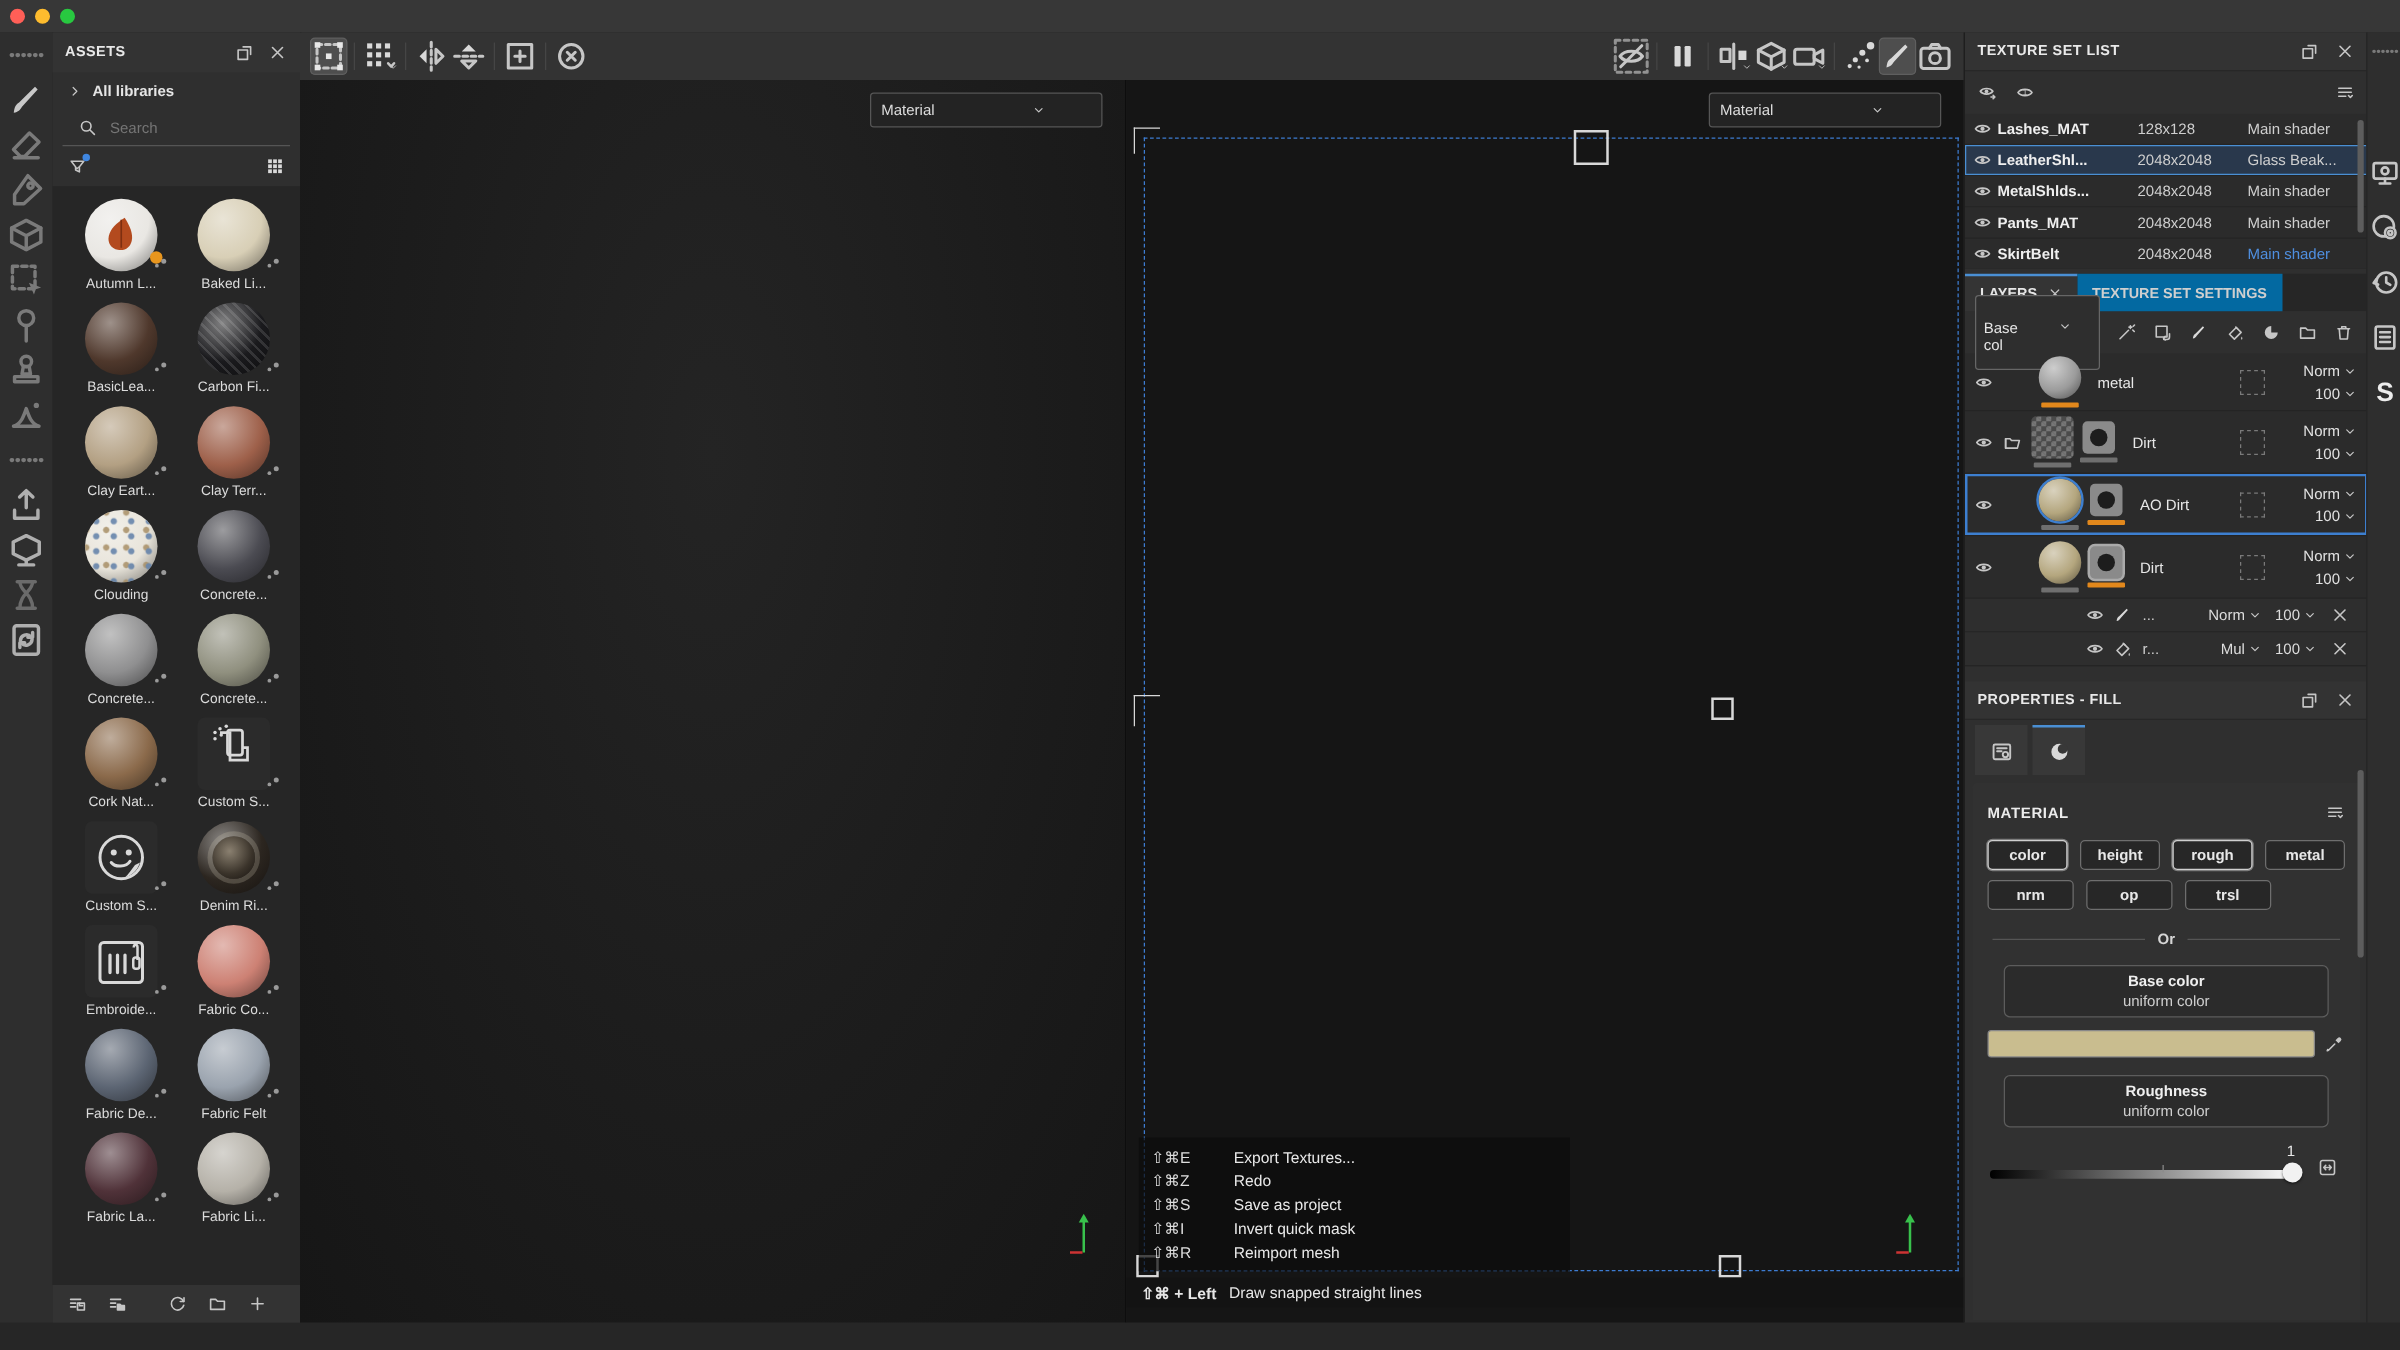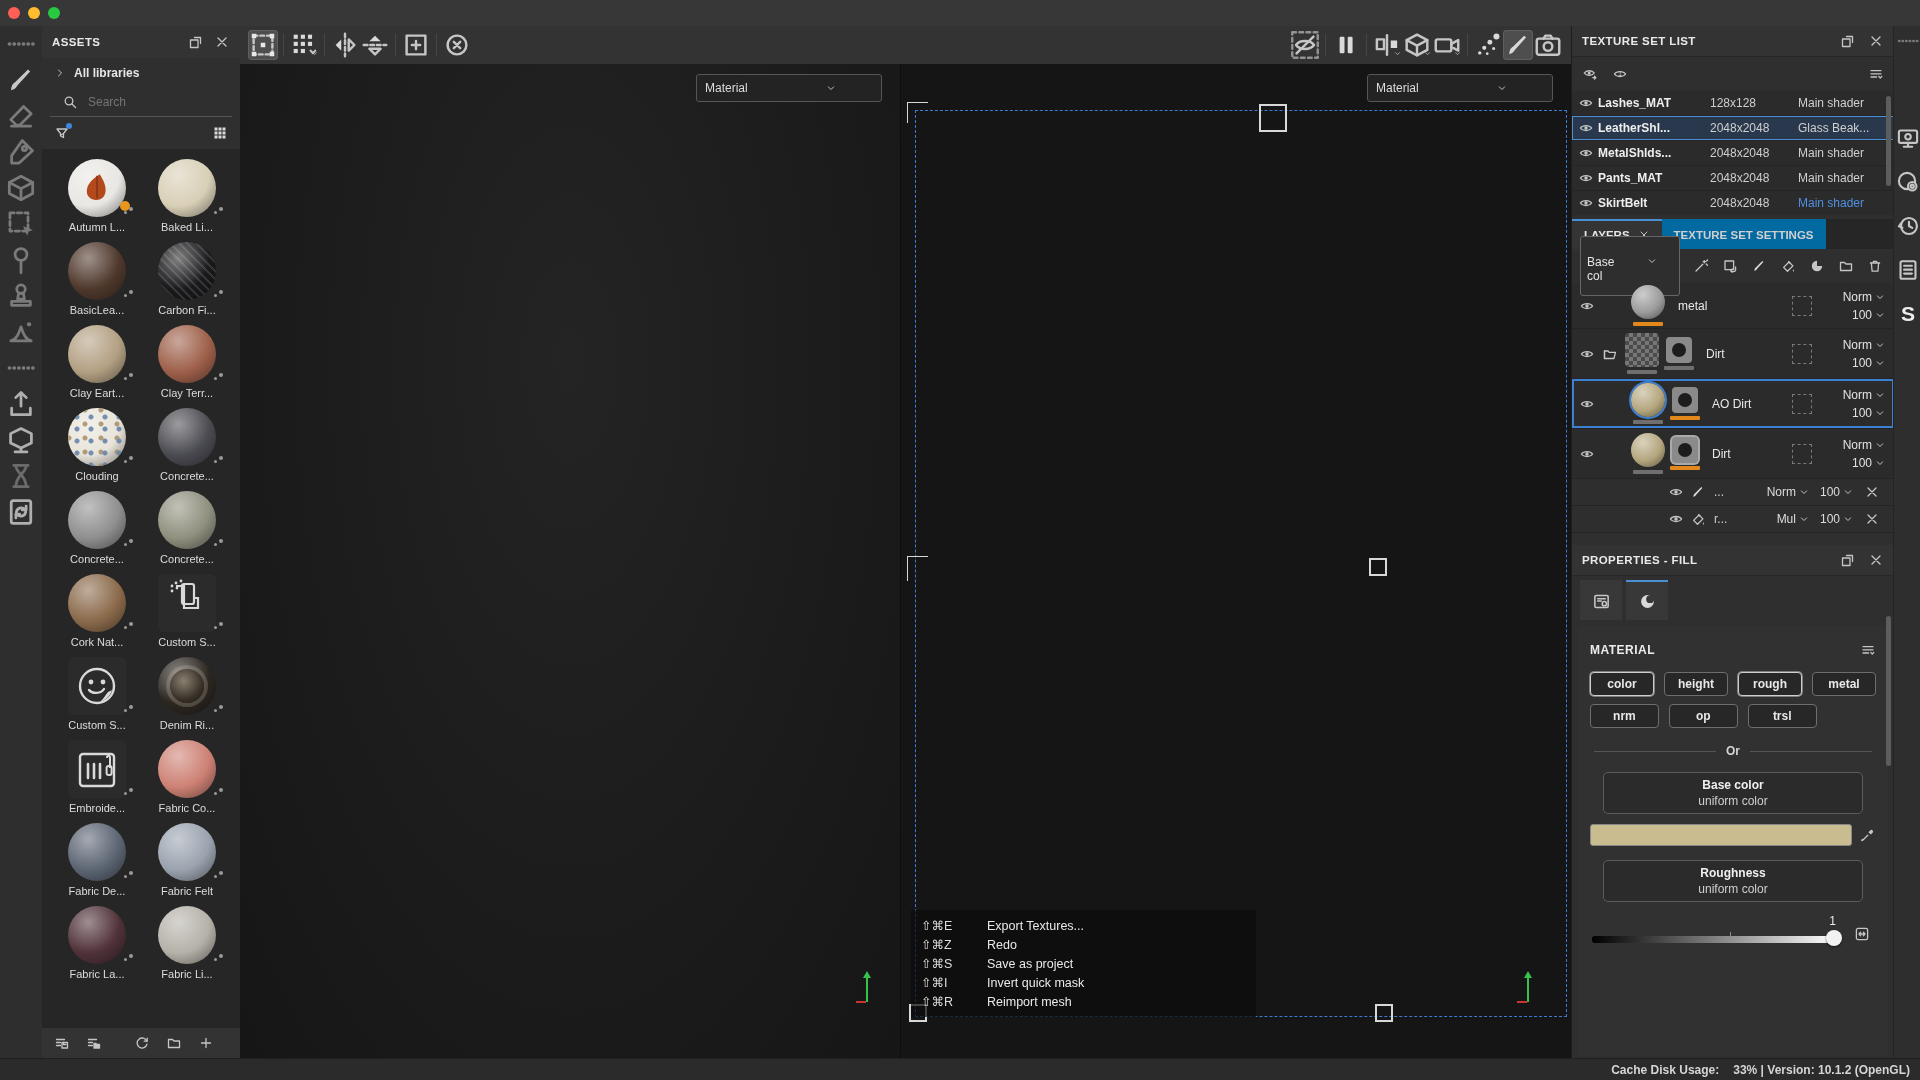--- a/index.html
+++ b/index.html
@@ -773,20 +773,24 @@
         </div>
         <div class="scrow">
           <span class="sckeys">⇧⌘I</span>
           <span>Invert quick mask</span>
         </div>
         <div class="scrow">
           <span class="sckeys">⇧⌘R</span>
           <span>Reimport mesh</span>
         </div>
       </div>
+    <div id="hintbar">
+      <b>⇧⌘ + Left</b>
+      <span>Draw snapped straight lines</span>
+    </div>
     <div class="gizmo" style="left:612px;top:902px">
       <div class="gyt"></div>
         <div class="gy"></div>
         <div class="gx"></div>
     </div>
   </div>
 
   <div id="rightpanels">
     <div class="rphead">
       <span class="ptitle">TEXTURE SET LIST</span>
@@ -1292,17 +1296,13 @@
           <path d="M5.6 5.4h4.8M5.6 7.8h4.8M5.6 10.2h4.8"></path>
         </svg>
       </span>
       <span class="tool" style="">
         <svg viewBox="0 0 16 16" stroke="#c6c6c6" fill="none" stroke-width="1.3" stroke-linecap="round" stroke-linejoin="round">
           <text x="8" y="12.4" font-size="13" font-weight="bold" fill="#ededed" stroke="none" text-anchor="middle" font-family="Liberation Sans,sans-serif">S</text>
         </svg>
       </span>
     </div>
 
-  <div id="statusbar">
-    <span class="lab">Cache Disk Usage:</span>
-    <span>33% | Version: 10.1.2 (OpenGL)</span>
-  </div>
 </div>
 
 </body></html>

